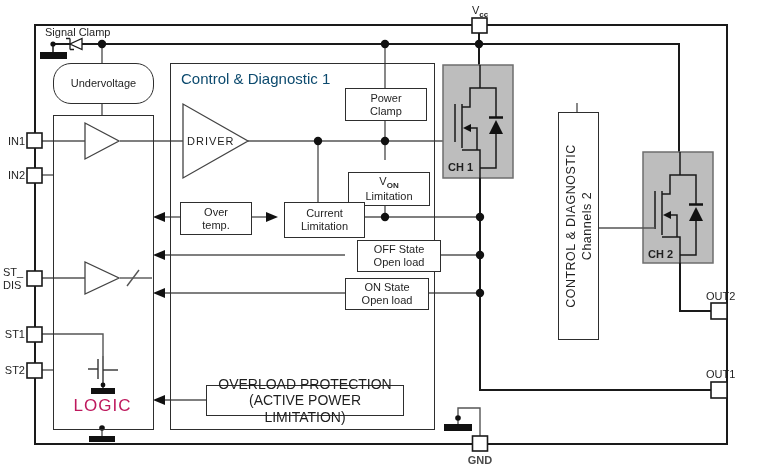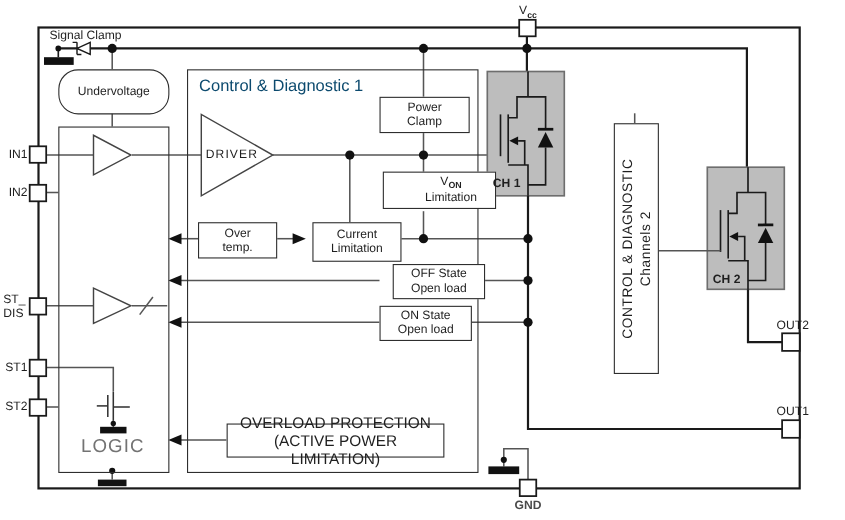--- a/index.html
+++ b/index.html
@@ -11,21 +11,21 @@
   .lbl{position:absolute;z-index:3;font-size:11px;line-height:1.15;white-space:nowrap;}
   .box{position:absolute;z-index:2;border:1.5px solid #2e2e2e;background:#fff;
        display:flex;flex-direction:column;align-items:center;justify-content:center;
        font-size:11px;line-height:1.18;text-align:center;}
   .box.container{background:transparent;justify-content:flex-start;align-items:flex-start;}
   .bsub{font-size:8px;font-weight:bold;}
   .cd2-inner{position:absolute;left:50%;top:50%;width:226px;
        transform:translate(-50%,-50%) rotate(-90deg);text-align:center;
        font-size:12.5px;line-height:1.3;letter-spacing:.5px;}
   .title{position:absolute;z-index:3;font-size:15px;color:#0c4a6e;white-space:nowrap;}
-  .logic-lbl{position:absolute;z-index:3;font-size:17px;color:#737373;letter-spacing:1px;}
+  .logic-lbl{position:absolute;z-index:3;font-size:17px;color:#be185d;letter-spacing:1px;}
   .ch-lbl{position:absolute;z-index:3;font-size:11px;font-weight:bold;color:#1f1f1f;}
   .pin-lbl-r{text-align:right;}
   .gnd-lbl{font-weight:bold;color:#4a4a4a;}
 </style>
 </head>
 <body>
 
 <div id="stage">
 
   <svg id="wires" width="768" height="473" viewBox="0 0 768 473">
@@ -184,21 +184,21 @@
   <div class="title" style="left:181px;top:70px;">Control &amp; Diagnostic 1</div>
   <div class="logic-lbl" style="left:53px;top:396px;width:99px;text-align:center;">LOGIC</div>
 
   <div class="box" style="left:53px;top:63px;width:99px;height:39px;border-radius:18px;">
     <span>Undervoltage</span>
   </div>
   <div class="box" style="left:345px;top:88px;width:80px;height:31px;">
     <span>Power</span>
     <span>Clamp</span>
   </div>
-  <div class="box" style="left:348px;top:156px;width:80px;height:32px;padding-left:21px;">
+  <div class="box" style="left:348px;top:172px;width:80px;height:32px;">
     <span><span>V</span><sub class="bsub">ON</sub></span>
     <span>Limitation</span>
   </div>
   <div class="box" style="left:180px;top:202px;width:70px;height:31px;">
     <span>Over</span>
     <span>temp.</span>
   </div>
   <div class="box" style="left:284px;top:202px;width:79px;height:34px;">
     <span>Current</span>
     <span>Limitation</span>

